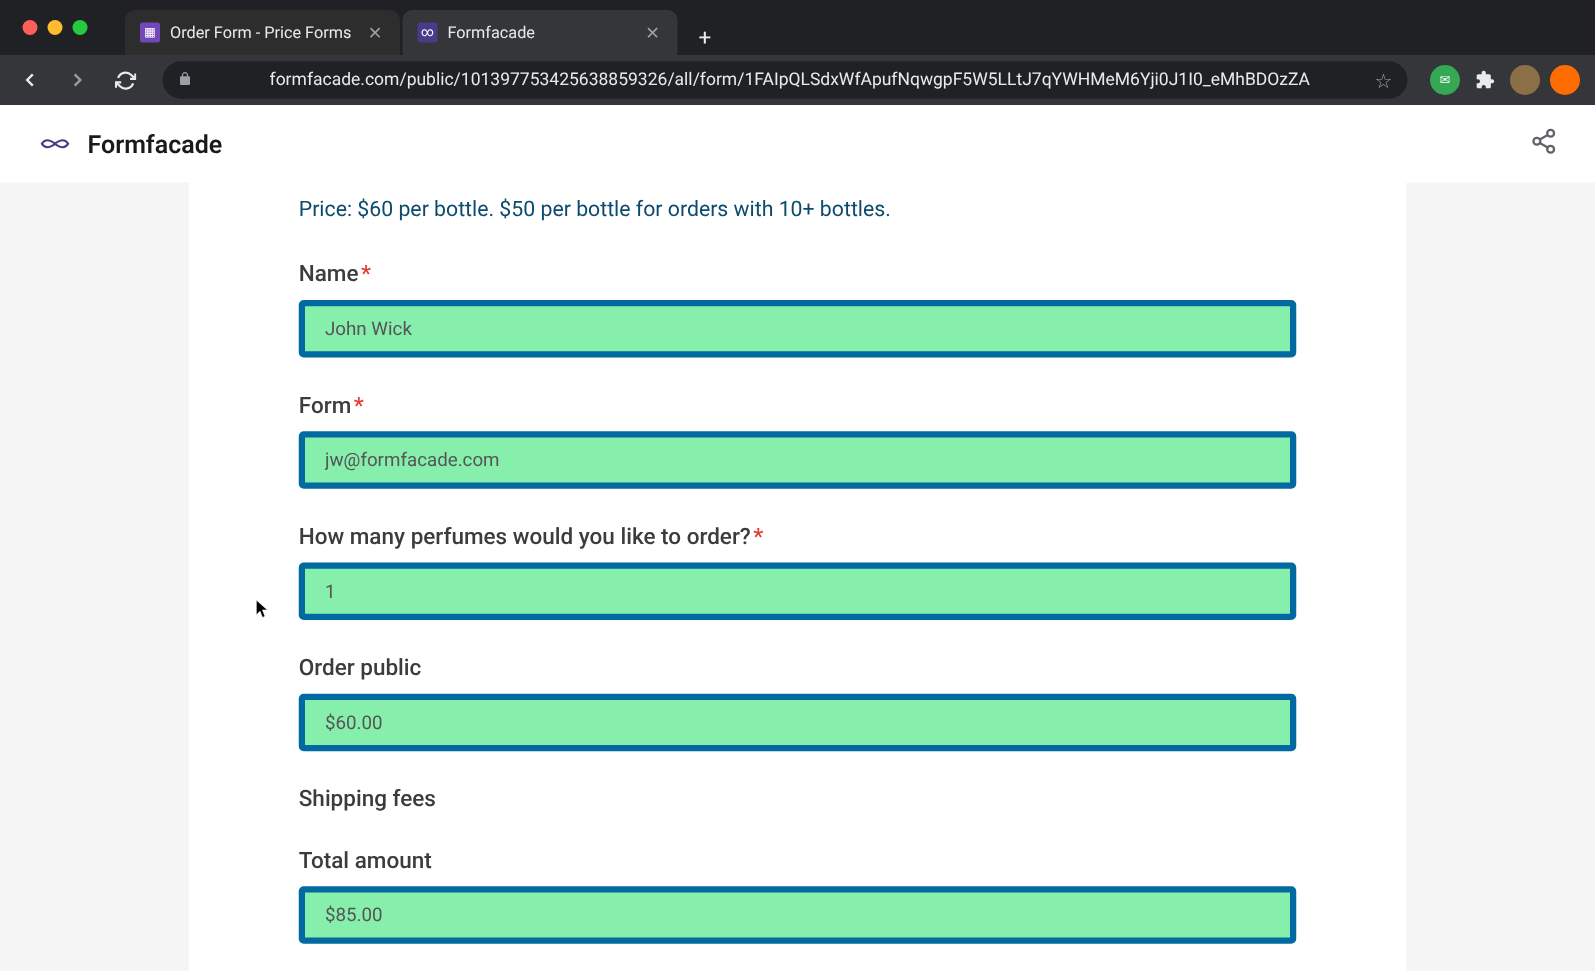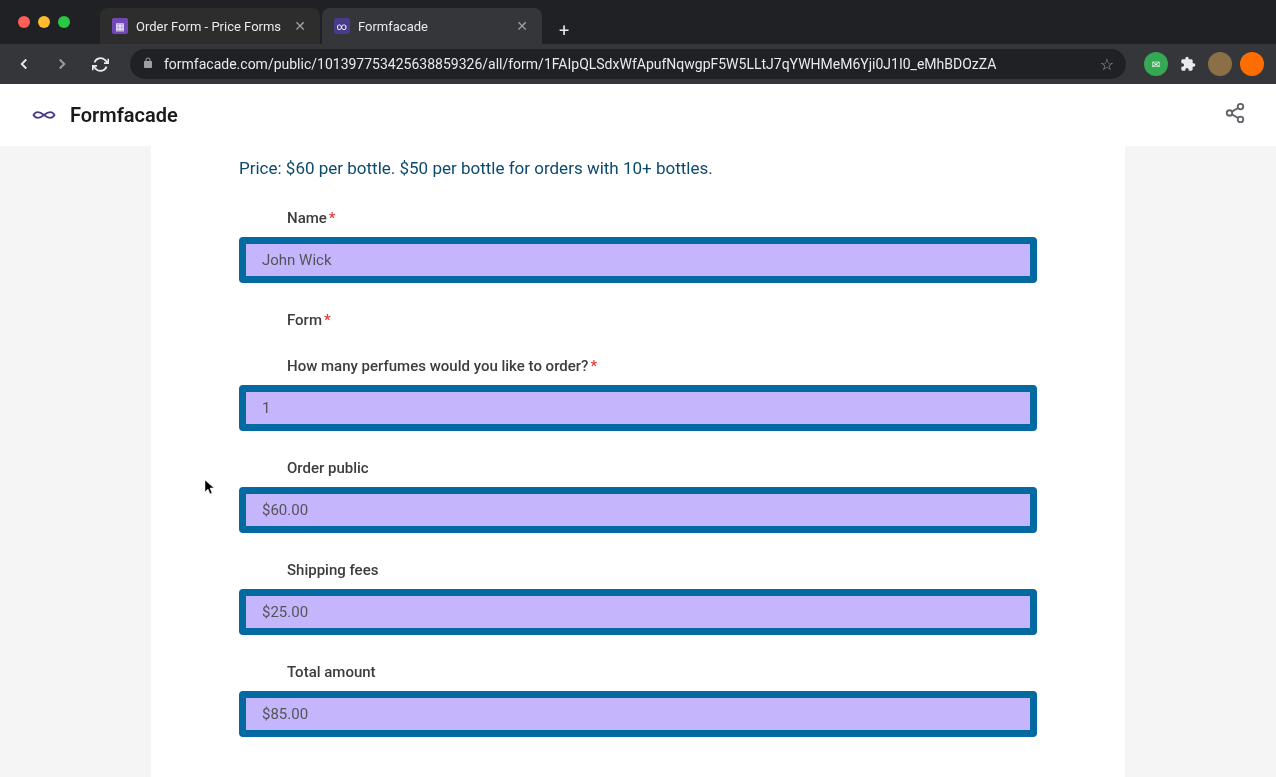--- a/index.html
+++ b/index.html
@@ -120,20 +120,21 @@
       flex: 1;
       height: 30px;
       background: #202124;
       border-radius: 15px;
       display: flex;
       align-items: center;
       padding: 0 12px;
       color: #e8eaed;
       font-size: 14px;
       margin: 0 8px;
+      text-align: center;
     }
     .lock-icon {
       color: #9aa0a6;
       margin-right: 10px;
       font-size: 12px;
     }
     .url-text {
       flex: 1;
       white-space: nowrap;
       overflow: hidden;
@@ -205,40 +206,39 @@
     .info-text {
       color: #0c4a6e;
       font-size: 17px;
       line-height: 1.45;
       margin-bottom: 28px;
     }
     .field {
       margin-bottom: 28px;
     }
     .field-label {
-      font-size: 15px;
+      font-size: 18px;
       color: #3c3c3c;
       font-weight: 500;
       margin-bottom: 10px;
       display: block;
-      margin-left: 48px;
     }
     .req {
       color: #e53935;
       margin-left: 2px;
     }
     .field-input {
       width: 100%;
       height: 46px;
-      border: 7px solid #0369a1;
+      border: 5px solid #0369a1;
       border-radius: 4px;
       padding: 0 16px;
       font-size: 15px;
       color: #555;
-      background: #c4b5fd;
+      background: #86efac;
       font-family: inherit;
     }
     .cursor {
       position: absolute;
       left: 205px;
       top: 480px;
       width: 12px;
       height: 16px;
       pointer-events: none;
     }
@@ -334,37 +334,37 @@
         <label class="field-label">
           <span>Name</span><span class="req">*</span>
         </label>
         <input class="field-input" type="text" value="John Wick" style="">
       </div>
 
       <div class="field">
         <label class="field-label">
           <span>Form</span><span class="req">*</span>
         </label>
+        <input class="field-input" type="text" value="jw@formfacade.com" style="">
       </div>
 
       <div class="field">
         <label class="field-label">
           <span>How many perfumes would you like to order?</span><span class="req">*</span>
         </label>
         <input class="field-input" type="text" value="1" style="">
       </div>
 
       <div class="field">
         <label class="field-label">Order public</label>
         <input class="field-input" type="text" value="$60.00" style="">
       </div>
 
       <div class="field">
         <label class="field-label">Shipping fees</label>
-        <input class="field-input" type="text" value="$25.00" style="">
       </div>
 
       <div class="field">
         <label class="field-label">Total amount</label>
         <input class="field-input" type="text" value="$85.00" style="">
       </div>
     </div>
   </div>
 </div>
 

